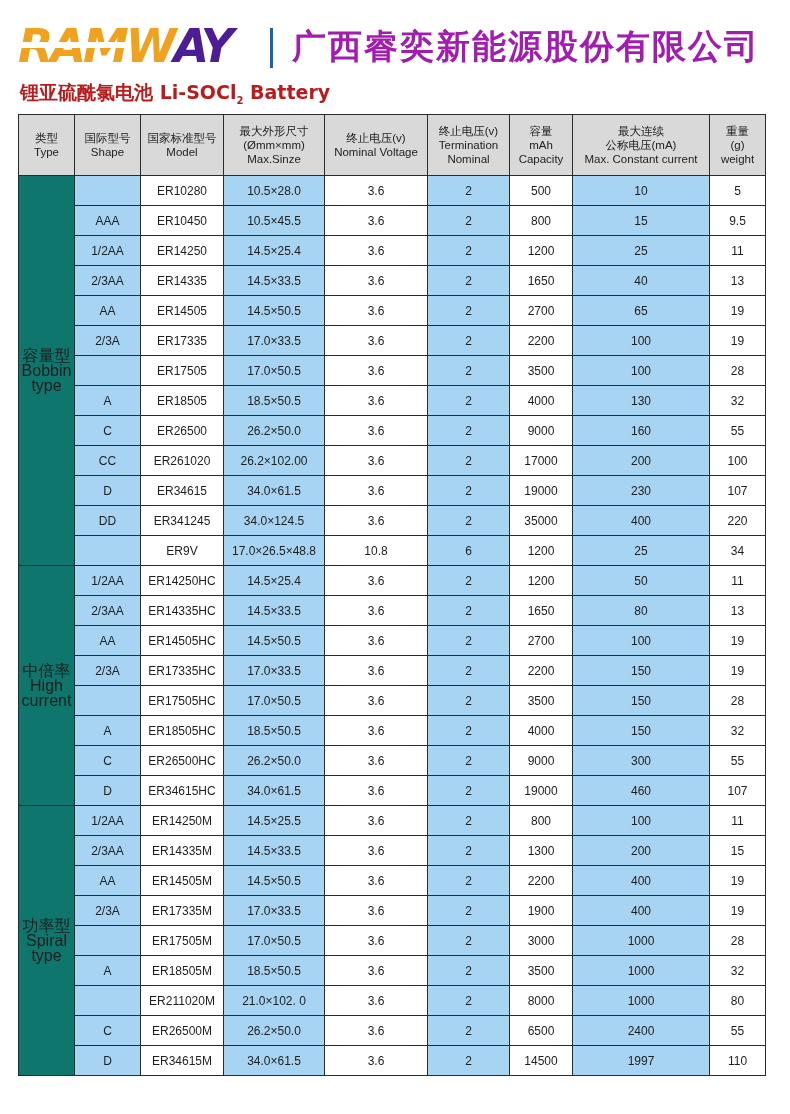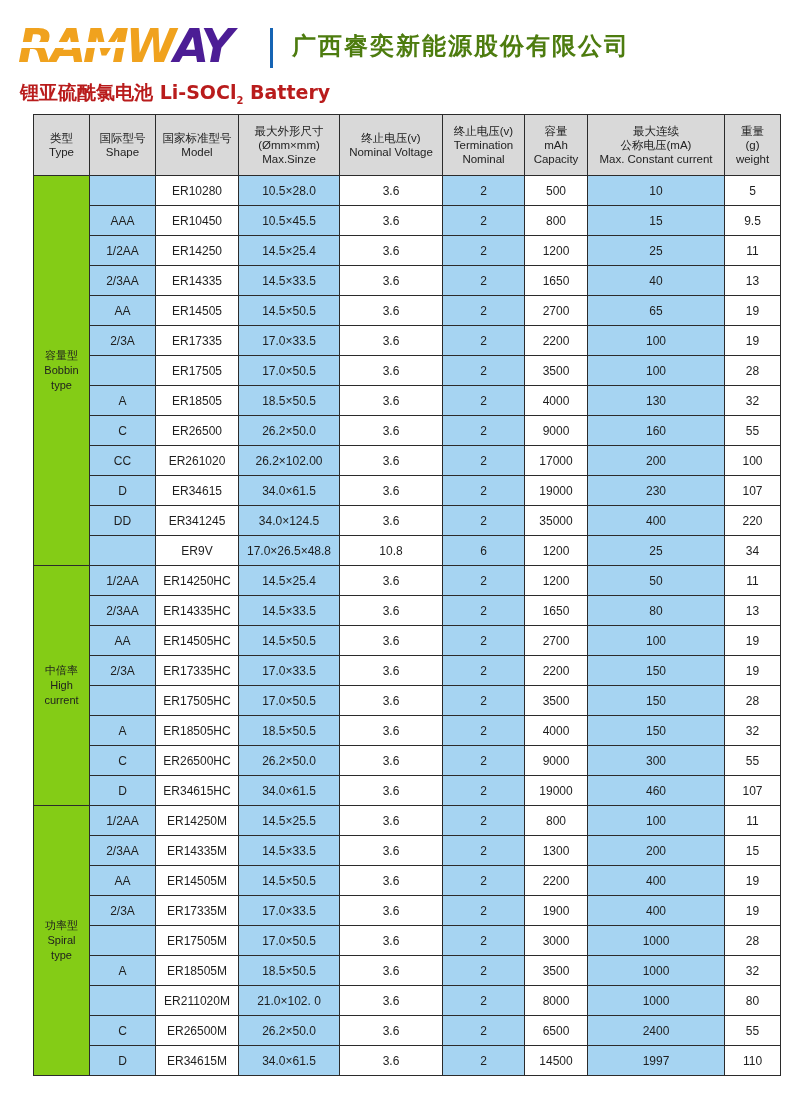--- a/index.html
+++ b/index.html
@@ -3,29 +3,29 @@
 <meta charset="utf-8">
 <style>
   html,body{margin:0;padding:0;background:#ffffff;}
   body{width:790px;height:1114px;position:relative;overflow:hidden;font-family:"Liberation Sans","DejaVu Sans",sans-serif;color:#1a1a1a;}
   .header{position:absolute;left:0;top:0;width:790px;height:80px;}
   .logo{position:absolute;left:18px;top:22px;height:48px;display:flex;align-items:center;font-family:"DejaVu Sans","Liberation Sans",sans-serif;font-weight:bold;font-style:italic;font-size:46px;letter-spacing:-3px;line-height:48px;}
   .logo .orange{color:#f0a21e;}
   .logo .blue{color:#4c1d95;}
   .logo .wedge{position:absolute;left:0;top:20px;width:110px;height:6px;background:#ffffff;transform:skewX(-30deg);}
   .divider{position:absolute;left:270px;top:28px;width:3px;height:40px;background:#1664b4;}
-  .company{position:absolute;left:292px;top:22px;font-size:24px;font-weight:bold;color:#4d7c0f;letter-spacing:2px;line-height:48px;font-family:"DejaVu Sans","Liberation Sans",sans-serif;}
+  .company{position:absolute;left:292px;top:22px;font-size:34px;font-weight:bold;color:#a21caf;letter-spacing:2px;line-height:48px;font-family:"DejaVu Sans","Liberation Sans",sans-serif;}
   .subtitle{position:absolute;left:20px;top:80px;font-size:19px;font-weight:bold;color:#b91c1c;font-family:"DejaVu Sans","Liberation Sans",sans-serif;}
   .subtitle sub{font-size:10px;}
-  table{position:absolute;left:33px;top:114px;border-collapse:collapse;table-layout:fixed;width:747px;}
+  table{position:absolute;left:18px;top:114px;border-collapse:collapse;table-layout:fixed;width:747px;}
   th,td{border:1px solid #2b2b2b;text-align:center;vertical-align:middle;padding:0;}
   th{background:#d9d9d9;font-weight:normal;font-size:11.5px;line-height:14px;height:60px;color:#222;}
   td{font-size:12px;height:29px;color:#1e1e1e;}
   td.blue{background:#a6d4f2;}
-  td.cat{font-size:11px;line-height:15px;background:#84cc16;}
+  td.cat{font-size:16px;line-height:15px;background:#0f766e;}
 </style>
 </head>
 <body>
 
 <div class="header">
   <div class="logo">
     <span class="orange">RAMW</span>
       <span class="blue">AY</span>
     <div class="wedge"></div>
   </div>

